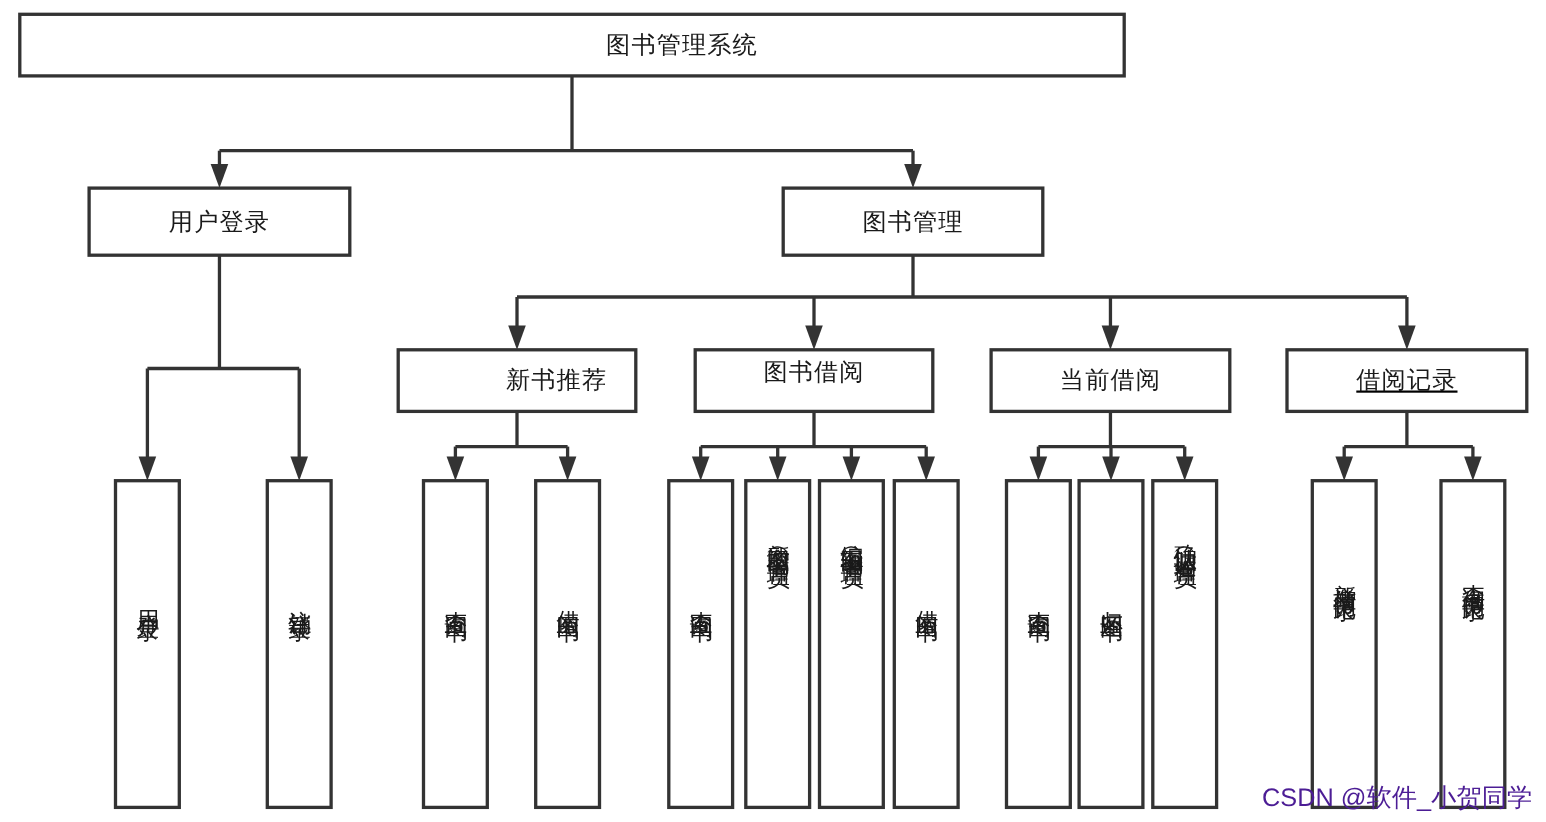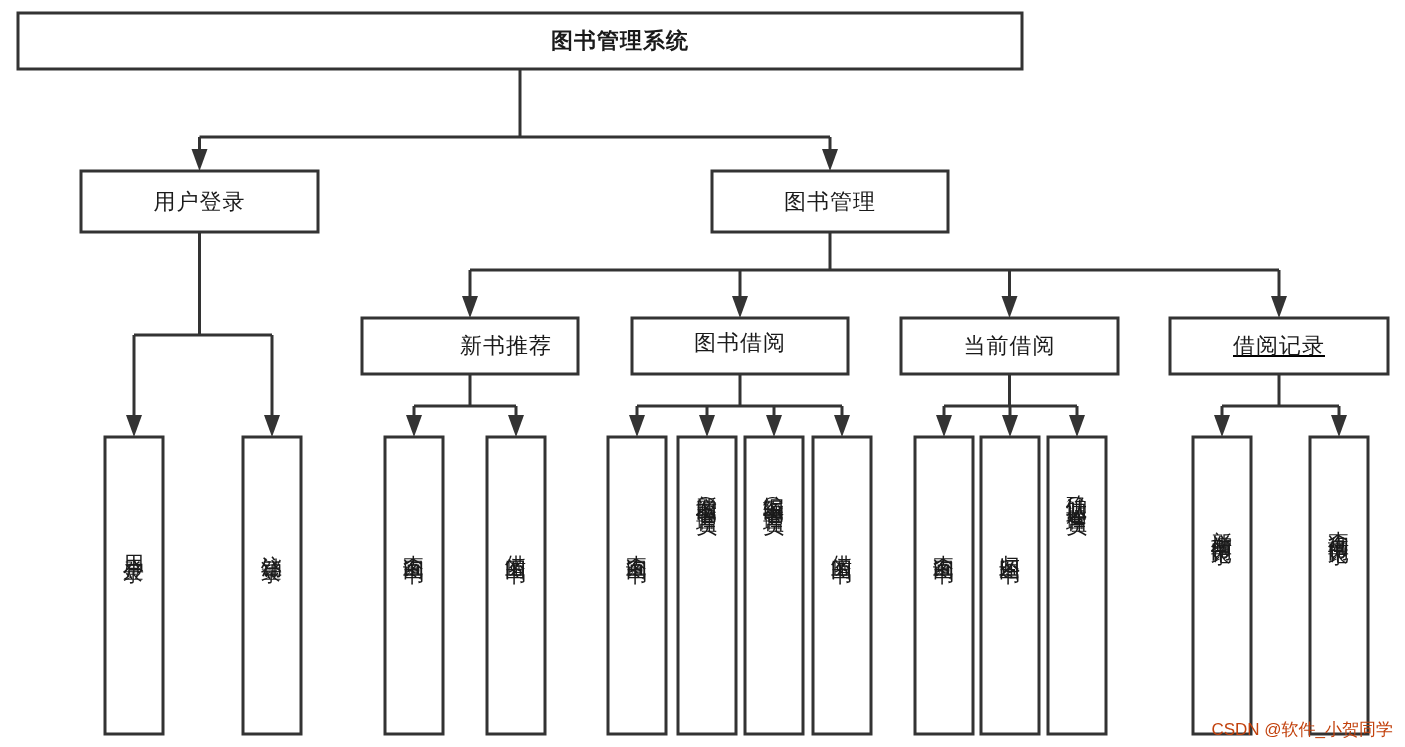--- a/index.html
+++ b/index.html
@@ -71,22 +71,22 @@
     font-size: 22px;
     color: #1a1a1a;
     white-space: nowrap;
     letter-spacing: 1px;
   }
   #watermark {
     position: absolute;
     right: 12px;
     bottom: 6px;
     font-family: "Liberation Sans", "DejaVu Sans", sans-serif;
-    font-size: 17px;
-    color: #c2410c;
+    font-size: 23px;
+    color: #4c1d95;
     white-space: nowrap;
     user-select: none;
   }
 </style>
 </head>
 <body>
 
 <div id="diagram-root">
 
   <svg id="tree-svg" viewBox="0 0 1405 747">
@@ -162,33 +162,33 @@
         <rect class="node-box" x="813" y="437" width="58" height="297"></rect>
         <rect class="node-box" x="915" y="437" width="58" height="297"></rect>
         <rect class="node-box" x="981" y="437" width="58" height="297"></rect>
         <rect class="node-box" x="1048" y="437" width="58" height="297"></rect>
         <rect class="node-box" x="1193" y="437" width="58" height="297"></rect>
         <rect class="node-box" x="1310" y="437" width="58" height="297"></rect>
       </g>
   </svg>
 
   <div id="labels-layer">
-      <div class="hlabel-wrap" style="left: 18px; top: 13px; width: 1204px; height: 56px; font-weight: bold;">
+      <div class="hlabel-wrap" style="left: 18px; top: 13px; width: 1204px; height: 56px;">
         <span class="hlabel-text">图书管理系统</span>
       </div>
       <div class="hlabel-wrap" style="left: 81px; top: 171px; width: 237px; height: 61px;">
         <span class="hlabel-text">用户登录</span>
       </div>
       <div class="hlabel-wrap" style="left: 712px; top: 171px; width: 236px; height: 61px;">
         <span class="hlabel-text">图书管理</span>
       </div>
       <div class="hlabel-wrap" style="left: 362px; top: 318px; width: 216px; height: 56px; margin-left: 36px;">
         <span class="hlabel-text">新书推荐</span>
       </div>
-      <div class="hlabel-wrap" style="left: 632px; top: 318px; width: 216px; height: 40px; align-items: flex-end;">
+      <div class="hlabel-wrap" style="left: 632px; top: 318px; width: 216px; height: 40px;">
         <span class="hlabel-text">图书借阅</span>
       </div>
       <div class="hlabel-wrap" style="left: 901px; top: 318px; width: 217px; height: 56px; border-radius: 26px;">
         <span class="hlabel-text">当前借阅</span>
       </div>
       <div class="hlabel-wrap" style="left: 1170px; top: 318px; width: 218px; height: 56px; text-decoration: underline;">
         <span class="hlabel-text">借阅记录</span>
       </div>
       <div class="vlabel-wrap" style="left: 105px; top: 437px; width: 58px; height: 297px; padding-top: 101px; box-sizing: border-box;">
         <span class="vlabel-text">用户登录</span>

